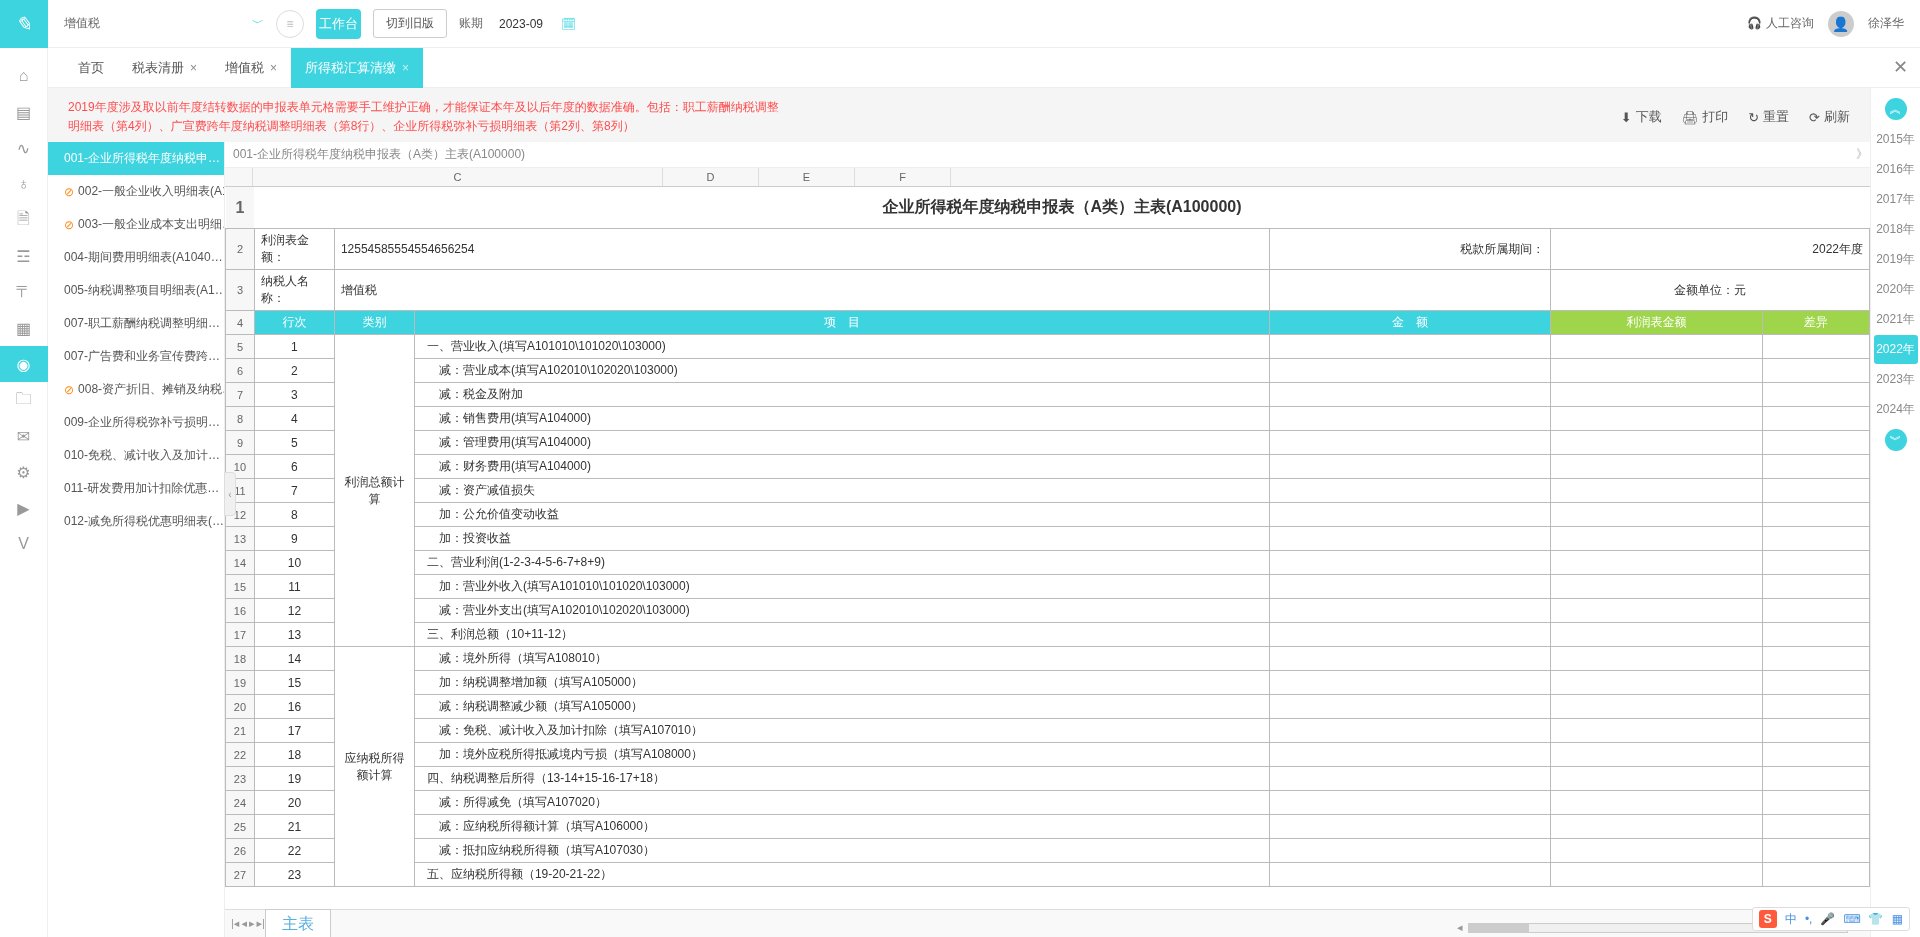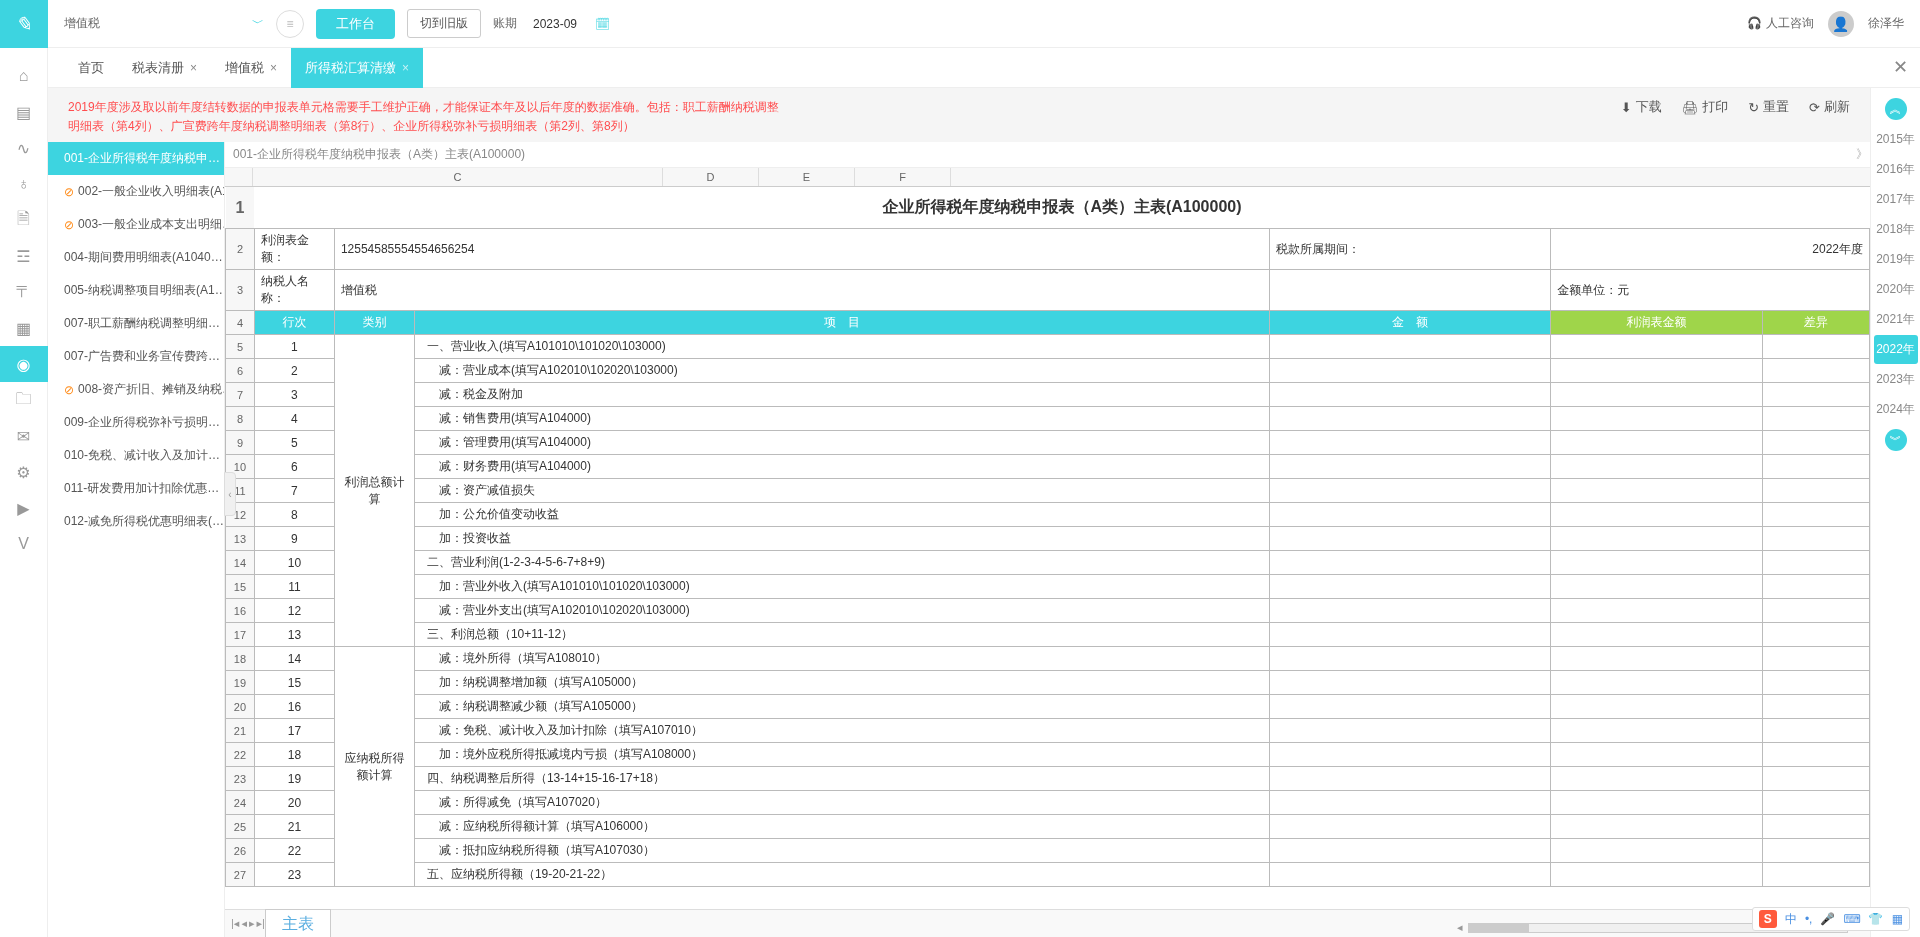--- a/index.html
+++ b/index.html
@@ -7,34 +7,34 @@
 .app{display:flex;height:100vh}
 .left-rail{width:48px;background:#fff;border-right:1px solid #eee;display:flex;flex-direction:column;align-items:center;padding-top:0}
 .rail-logo{width:48px;height:48px;background:#3dd4e0;display:flex;align-items:center;justify-content:center;color:#fff;font-style:italic;font-size:20px;margin-bottom:10px}
 .rail-icon{width:48px;height:36px;display:flex;align-items:center;justify-content:center;color:#999;cursor:pointer;font-size:16px}
 .rail-icon.active{color:#fff;background:#3dd4e0}
 .main{flex:1;display:flex;flex-direction:column;min-width:0}
 .topbar{height:48px;background:#fff;border-bottom:1px solid #eee;display:flex;align-items:center;padding:0 16px;gap:12px}
 .company-sel{display:flex;align-items:center;gap:8px;min-width:200px;color:#666}
 .chev{color:#3dd4e0}
 .btn-round{width:28px;height:28px;border-radius:50%;border:1px solid #ddd;display:flex;align-items:center;justify-content:center;color:#bbb;cursor:pointer}
-.btn-primary{background:#3dd4e0;color:#fff;padding:6px 20px;border-radius:4px;cursor:pointer;font-size:13px}
+.btn-primary{background:#3dd4e0;color:#fff;padding:6px 3px;border-radius:4px;cursor:pointer;font-size:13px}
 .btn-outline{border:1px solid #ccc;padding:5px 12px;border-radius:3px;cursor:pointer;color:#555;font-size:12px}
 .period-label{color:#666;margin-left:0}
 .period-val{color:#333;margin-left:4px}
 .cal-icon{color:#3dd4e0;margin-left:6px}
 .topbar-right{margin-left:auto;display:flex;align-items:center;gap:14px;color:#666}
 .avatar{width:26px;height:26px;border-radius:50%;background:#ccc;display:flex;align-items:center;justify-content:center;color:#fff;font-size:14px}
 .tabbar{height:40px;background:#fff;border-bottom:1px solid #eee;display:flex;align-items:center;padding-left:16px;position:relative}
 .tab{padding:0 14px;height:40px;display:flex;align-items:center;gap:6px;cursor:pointer;color:#555;font-size:13px}
 .tab.active{background:#3dd4e0;color:#fff}
 .tab .x{font-size:12px;opacity:.7}
 .tab-close-all{position:absolute;right:12px;top:8px;font-size:18px;color:#888;cursor:pointer}
 .content{flex:1;display:flex;min-height:0;position:relative}
-.notice-row{padding:10px 20px 6px;display:flex;align-items:flex-start;gap:9px}
+.notice-row{padding:10px 20px 6px;display:flex;align-items:center;gap:9px}
 .notice{color:#ff4d4f;font-size:12px;line-height:1.6;flex:1;max-width:720px}
 .toolbar{margin-left:auto;display:flex;align-items:center;gap:20px;color:#555;white-space:nowrap}
 .tool{display:flex;align-items:center;gap:4px;cursor:pointer;font-size:13px}
 .body-row{flex:1;display:flex;min-height:0}
 .form-list{width:176px;background:#fff;font-size:12px;overflow:auto}
 .form-item{padding:8px 16px;cursor:pointer;color:#555;white-space:nowrap;overflow:hidden;text-overflow:ellipsis;display:flex;align-items:center;gap:4px}
 .form-item.active{background:#3dd4e0;color:#fff}
 .warn-dot{color:#ff8c1a;font-size:12px}
 .sheet-wrap{flex:1;display:flex;flex-direction:column;min-width:0;background:#fff;border-left:1px solid #eee;position:relative}
 .sheet-path{padding:4px 8px;color:#888;font-size:12px;border-bottom:1px solid #eee}
@@ -199,29 +199,29 @@
               <table>
                 <tbody>
                     <tr class="title-row">
                       <td class="rownum">1</td>
                       <td colspan="6">企业所得税年度纳税申报表（A类）主表(A100000)</td>
                     </tr>
                 <tr class="meta">
                       <td class="rownum">2</td>
                       <td>利润表金额：</td>
                       <td colspan="2">125545855545546​56254</td>
-                      <td style="text-align:left">税款所属期间：</td>
+                      <td style="text-align:right">税款所属期间：</td>
                       <td colspan="2" style="text-align:right">2022年度</td>
                     </tr>
                 <tr class="meta">
                       <td class="rownum">3</td>
                       <td>纳税人名称：</td>
                       <td colspan="2">增值税</td>
                       <td></td>
-                      <td colspan="2" style="text-align:left">金额单位：元</td>
+                      <td colspan="2" style="text-align:center">金额单位：元</td>
                     </tr>
                 <tr>
                       <td class="rownum">4</td>
                       <td class="hdr">行次</td>
                       <td class="hdr">类别</td>
                       <td class="hdr">项　目</td>
                       <td class="hdr">金　额</td>
                       <td class="hdr-g">利润表金额</td>
                       <td class="hdr-g">差异</td>
                     </tr>

